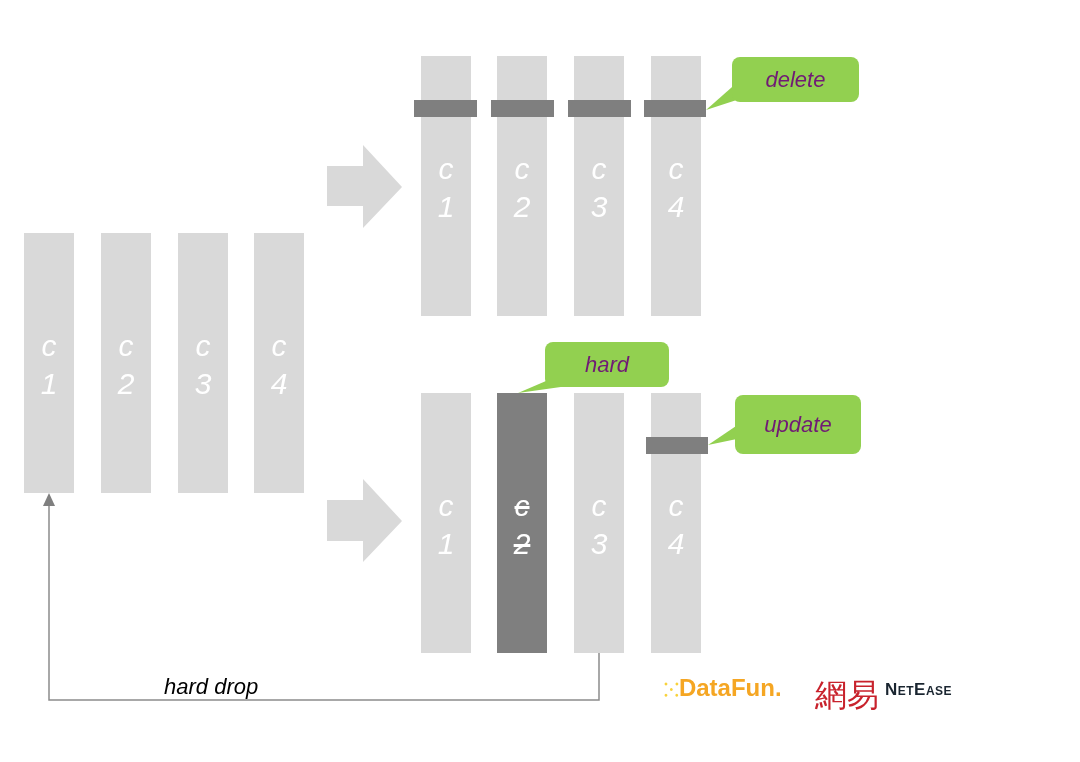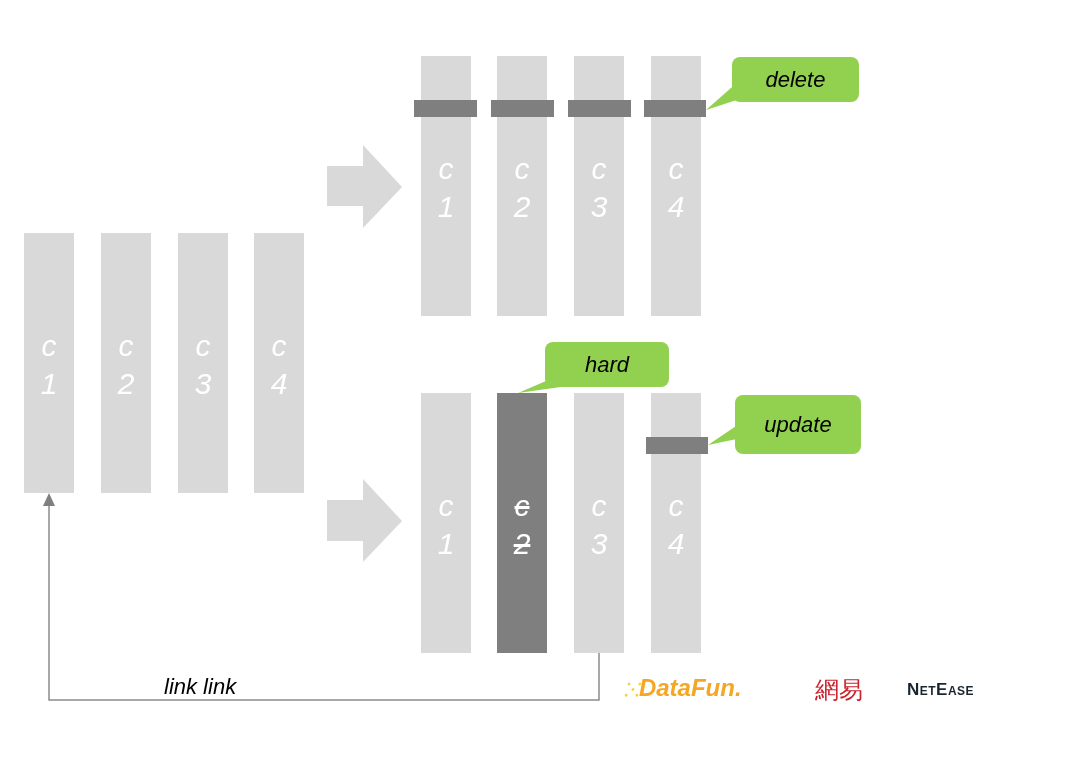--- a/index.html
+++ b/index.html
@@ -4,27 +4,27 @@
 <style>
   html, body { margin: 0; padding: 0; }
   body { width: 1080px; height: 762px; background: #ffffff; position: relative; overflow: hidden;
          font-family: "Liberation Sans", sans-serif; }
   .col { position: absolute; width: 50px; height: 260px; background: #d9d9d9; }
   .col.dropped { background: #7f7f7f; }
   .col .lbl { position: absolute; left: 0; right: 0; top: 94px; text-align: center;
               color: #ffffff; font-style: italic; font-size: 30px; line-height: 38px; }
   .col.dropped .lbl span { text-decoration: line-through; }
   .bar { position: absolute; height: 17px; background: #7f7f7f; }
-  .bubble { position: absolute; background: #92d050; border-radius: 8px; color: #000000;
+  .bubble { position: absolute; background: #92d050; border-radius: 8px; color: #701a75;
             font-style: italic; font-size: 22px; display: flex; align-items: center; justify-content: center; }
   svg.overlay { position: absolute; left: 0; top: 0; }
   .hardlink { position: absolute; left: 164px; top: 674px; font-size: 22px; font-style: italic; color: #000; }
-  .logo-df { position: absolute; left: 624px; top: 674px; font-size: 24px; font-weight: bold; font-style: italic; color: #f5a623; }
+  .logo-df { position: absolute; left: 664px; top: 674px; font-size: 24px; font-weight: bold; color: #f5a623; }
   .logo-df .dots { color: #f8d23a; font-size: 18px; }
-  .logo-ne { position: absolute; left: 815px; top: 674px; font-size: 24px; color: #c8222c; font-family: Liberation Serif, serif; }
+  .logo-ne { position: absolute; left: 815px; top: 674px; font-size: 32px; color: #c8222c; font-family: Liberation Serif, serif; }
   .logo-ne-txt { position: absolute; left: 885px; top: 680px; font-size: 17px; font-weight: bold; color: #1a2530; letter-spacing: 0.5px; }
 </style>
 </head>
 <body>
 
 <svg class="overlay" width="1080" height="762">
 
   <polygon points="327,166 363,166 363,145 402,187 363,228 363,206 327,206" fill="#d9d9d9"></polygon>
   <polygon points="327,500 363,500 363,479 402,521 363,562 363,541 327,541" fill="#d9d9d9"></polygon>
 
@@ -113,17 +113,17 @@
 <div class="col" style="left:651px;top:393px">
   <div class="lbl">
       <div>c</div>
       <div>4</div>
     </div>
 </div>
 <div class="bar" style="left:646px;top:437px;width:62px"></div>
 <div class="bubble" style="left:545px;top:342px;width:124px;height:45px">hard</div>
 <div class="bubble" style="left:735px;top:395px;width:126px;height:59px">update</div>
 
-<div class="hardlink">link link</div>
+<div class="hardlink">hard drop</div>
 
 <div class="logo-df"><span class="dots">⁙</span><span>DataFun.</span></div>
 <div class="logo-ne">網易</div>
-<div class="logo-ne-txt" style="font-variant: small-caps; margin-left: 22px;">NetEase</div>
+<div class="logo-ne-txt" style="font-variant: small-caps;">NetEase</div>
 
 </body></html>

